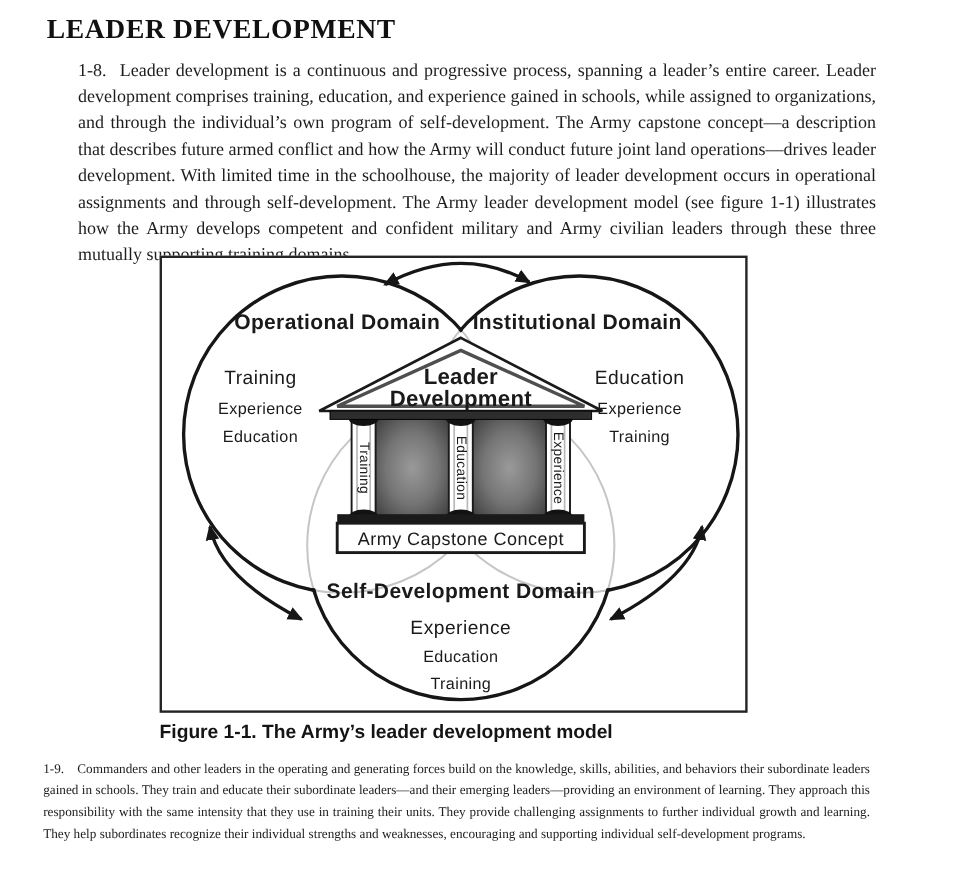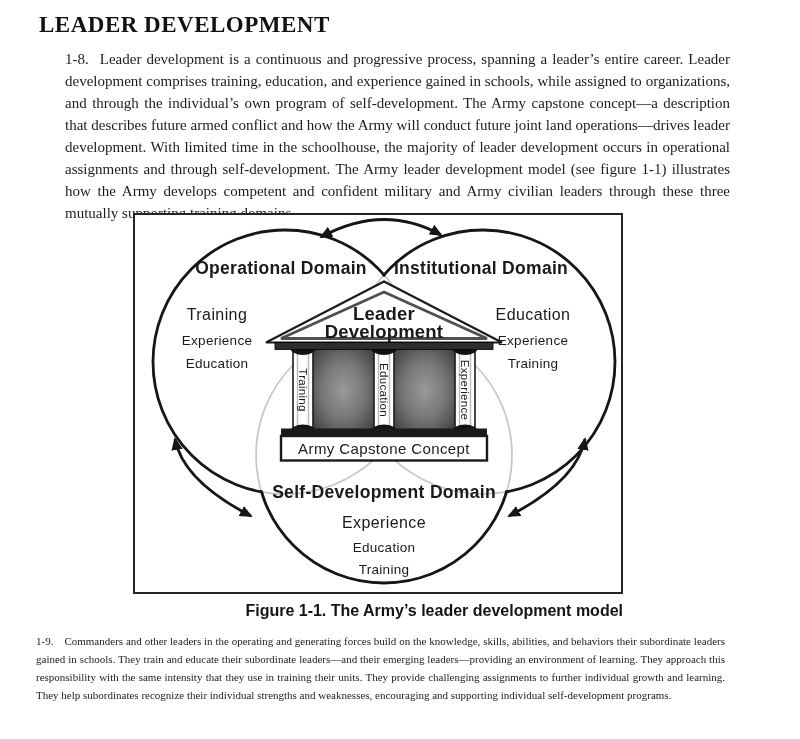--- a/index.html
+++ b/index.html
@@ -25,21 +25,21 @@
   .para-18{left:63px;top:46px;width:665px;font-size:15px;line-height:22px;}
   .para-19{left:34px;top:630px;width:689px;font-size:11px;line-height:18px;}
   .pnum{margin-right:11px;}
   .fig-box{
     position:absolute;left:133px;top:213px;width:490px;height:381px;
     border:2px solid #242424;box-sizing:border-box;background:#fff;margin:0;
   }
   .fig-box svg{display:block;width:100%;height:100%;}
   .fig-caption{
     position:absolute;left:133px;top:602px;width:490px;margin:0;
-    text-align:right;font-family:"Liberation Sans", sans-serif;
+    text-align:left;font-family:"Liberation Sans", sans-serif;
     font-size:16px;font-weight:bold;color:#141414;
   }
   
   text{font-family:"Liberation Sans", sans-serif;fill:#1a1a1a;}
   .domain-title{font-size:17.5px;font-weight:bold;letter-spacing:0.3px;}
   .item-big{font-size:16px;letter-spacing:0.4px;}
   .item-small{font-size:13.5px;letter-spacing:0.3px;}
   .pediment-text{font-size:18.5px;font-weight:bold;letter-spacing:0.2px;}
   .column-text{font-size:11.5px;letter-spacing:0.3px;}
   .base-text{font-size:15px;letter-spacing:0.4px;}

